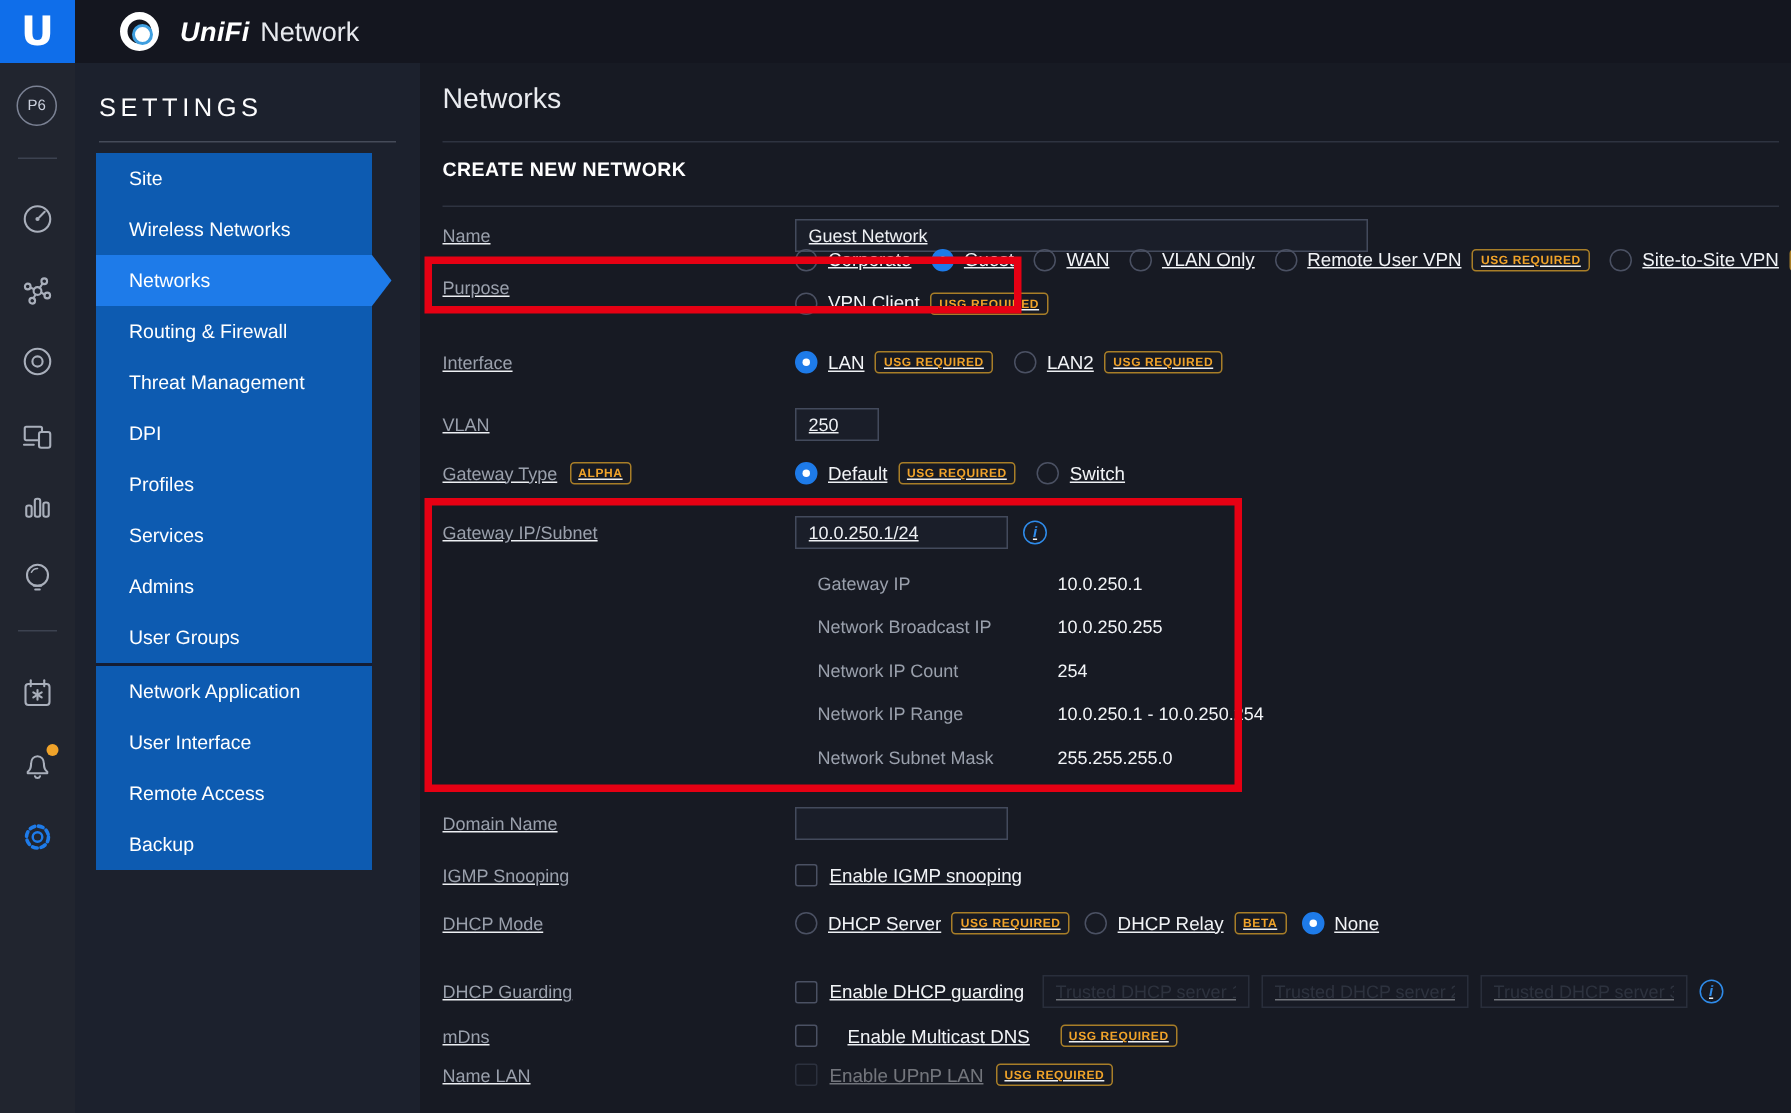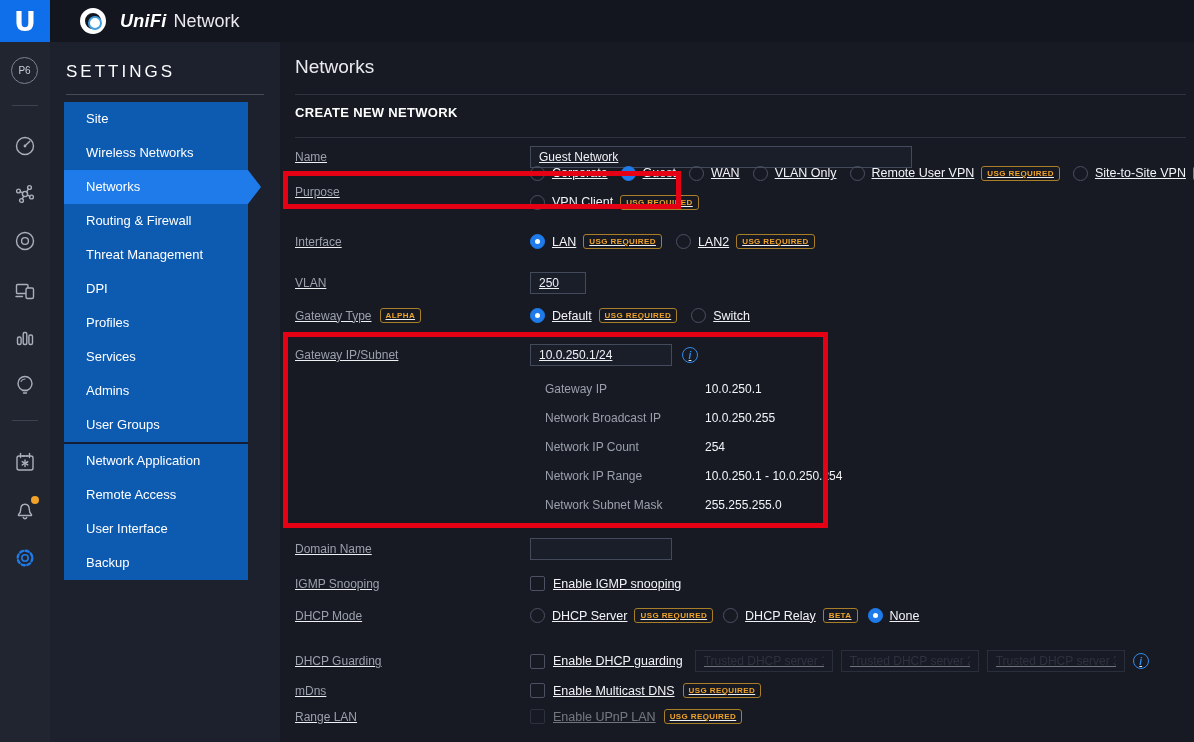--- a/index.html
+++ b/index.html
@@ -163,22 +163,22 @@
     <div class="menu-item active">Networks</div>
     <div class="menu-item">Routing &amp; Firewall</div>
     <div class="menu-item">Threat Management</div>
     <div class="menu-item">DPI</div>
     <div class="menu-item">Profiles</div>
     <div class="menu-item">Services</div>
     <div class="menu-item">Admins</div>
     <div class="menu-item">User Groups</div>
     <div class="menu-divider"></div>
     <div class="menu-item">Network Application</div>
+    <div class="menu-item">User Interface</div>
     <div class="menu-item">Remote Access</div>
-    <div class="menu-item">User Interface</div>
     <div class="menu-item">Backup</div>
   </div>
 </div>
 
 <div class="main">
   <div class="page-title">Networks</div>
   <div class="hline" style="top:52px"></div>
   <div class="section-title">CREATE NEW NETWORK</div>
   <div class="hline" style="top:95px"></div>
 
@@ -362,30 +362,30 @@
       <input class="inp dim" style="width: 138px;" placeholder="Trusted DHCP server 2">
       <input class="inp dim" style="width: 138px;" placeholder="Trusted DHCP server 3">
       <span class="info">i</span>
     </div>
   </div>
 
   <div class="row" style="top:641px">
     <div class="lbl-col">
         <span class="lbl">mDns</span>
       </div>
-    <div class="ctl" style="gap:8px;">
+    <div class="ctl" style="gap:20px;">
       <span class="cb"></span>
       <span class="opt-label">Enable Multicast DNS</span>
       <span class="badge">USG REQUIRED</span>
     </div>
   </div>
 
   <div class="row" style="top:667px">
     <div class="lbl-col">
-        <span class="lbl">Range LAN</span>
+        <span class="lbl">Name LAN</span>
       </div>
     <div class="ctl" style="gap:8px;">
       <span class="cb dim"></span>
       <span class="opt-label dim">Enable UPnP LAN</span>
       <span class="badge">USG REQUIRED</span>
     </div>
   </div>
 </div>
 
 <div class="anno" style="left:283px; top:171px; width:398px; height:38px;"></div>

